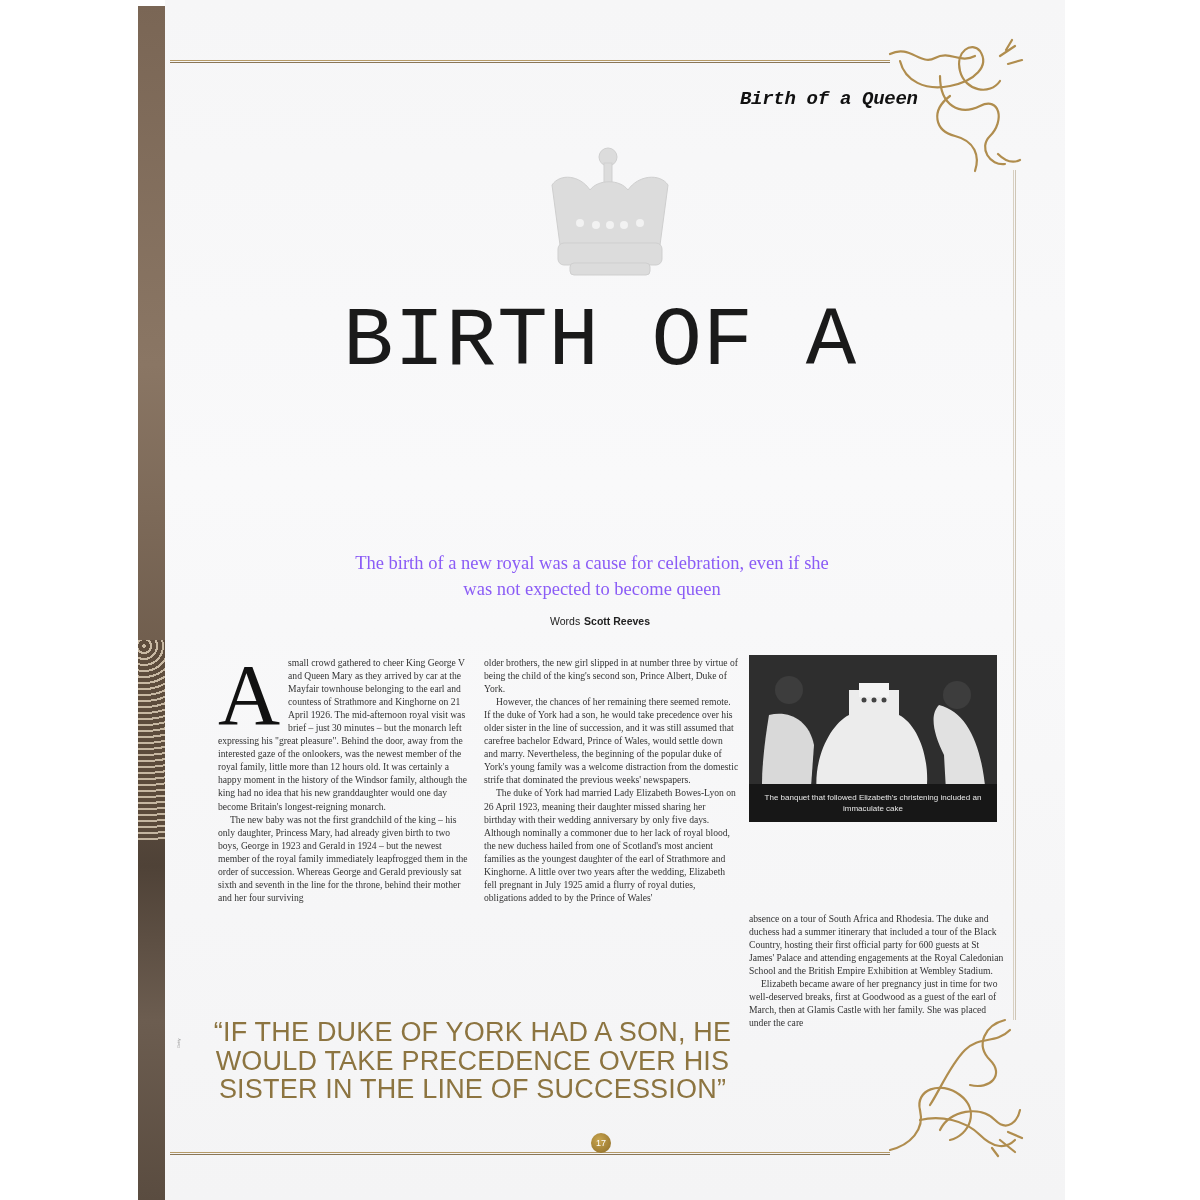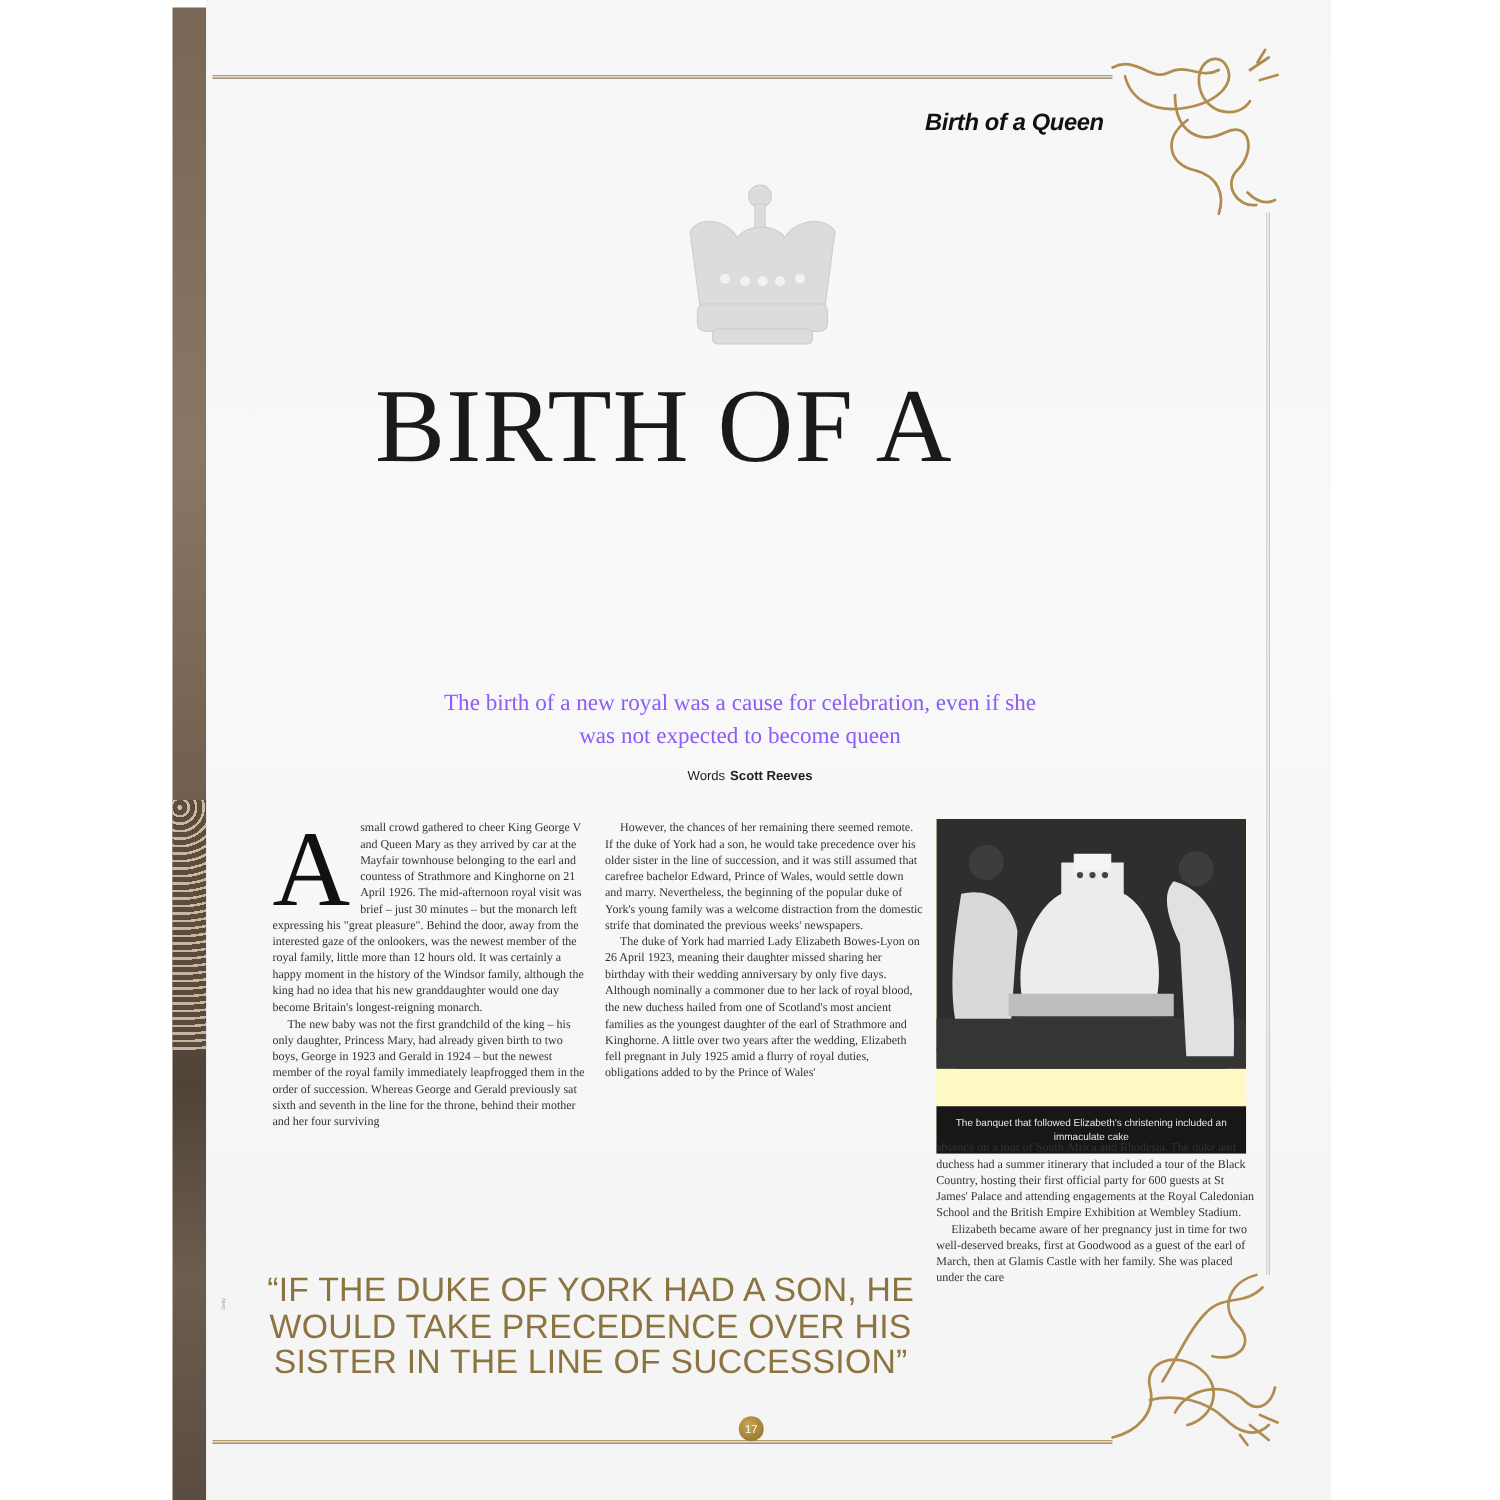--- a/index.html
+++ b/index.html
@@ -30,28 +30,28 @@
   .rule-right {
     position: absolute; left: 1013px; top: 170px; width: 3px; height: 850px;
     border-left: 1px solid #d8d0c2; border-right: 1px solid #cfc6b6;
   }
   .ornament { position: absolute; }
   .ornament.tr { left: 880px; top: 36px; width: 150px; height: 150px; }
   .ornament.br { left: 880px; top: 1010px; width: 150px; height: 150px; }
 
   .running-head {
     position: absolute; left: 740px; top: 88px; width: 190px;
-    font-family: Liberation Sans, sans-serif; font-style: italic; font-weight: bold;
+    font-family: Liberation Mono, monospace; font-style: italic; font-weight: bold;
     font-size: 19px; color: #111; letter-spacing: -0.3px;
   }
   .crown { position: absolute; left: 540px; top: 135px; width: 140px; height: 150px; }
 
   .headline {
-    position: absolute; left: 300px; top: 300px; width: 600px; 
-    font-family: Liberation Serif, serif; color: #1a1a1a; font-weight: normal;
+    position: absolute; left: 300px; top: 300px; width: 600px; text-align: center;
+    font-family: Liberation Mono, monospace; color: #1a1a1a; font-weight: normal;
   }
   .headline .l1 { display: block; font-size: 84px; line-height: 84px; letter-spacing: 1px; }
   .headline .l2 { display: block; font-size: 128px; line-height: 118px; letter-spacing: 3px; }
 
   .standfirst {
     position: absolute; left: 352px; top: 550px; width: 480px; text-align: center;
     font-family: "Liberation Serif", serif; font-size: 18.5px; line-height: 26px; color: #8b5cf6;
   }
   .byline {
     position: absolute; left: 360px; top: 615px; width: 480px; text-align: center;
@@ -67,22 +67,22 @@
   .col p.indent { text-indent: 12px; }
   .col1 { left: 218px; top: 656px; width: 254px; }
   .col2 { left: 484px; top: 656px; width: 255px; }
   .col3 { left: 749px; top: 912px; width: 255px; }
   .dropcap {
     float: left; font-family: "Liberation Serif", serif; font-size: 86px; line-height: 70px;
     height: 70px; margin: 4px 8px 0 0; color: #111;
   }
 
   .photo {
-    position: absolute; left: 749px; top: 655px; width: 248px; height: 268px;
-    background: #fef9c3; overflow: hidden;
+    position: absolute; left: 749px; top: 655px; width: 248px; height: 167px;
+    background: #7f1d1d; overflow: hidden;
   }
   .photo svg { position: absolute; left: 0; top: 0; }
   .caption {
     position: absolute; left: 0; bottom: 0; width: 248px; height: 38px; background: #171717;
     color: #e8e8e8; font-family: "Liberation Sans", sans-serif; font-size: 8px; line-height: 11px;
     text-align: center; padding-top: 8px;
   }
 
   .pullquote {
     position: absolute; left: 200px; top: 1018px; width: 545px; text-align: center;
@@ -164,20 +164,21 @@
   <b>Scott Reeves</b>
 </div>
 
 <div class="col col1">
   <span class="dropcap">A</span>
   <p>small crowd gathered to cheer King George V and Queen Mary as they arrived by car at the Mayfair townhouse belonging to the earl and countess of Strathmore and Kinghorne on 21 April 1926. The mid-afternoon royal visit was brief – just 30 minutes – but the monarch left expressing his "great pleasure". Behind the door, away from the interested gaze of the onlookers, was the newest member of the royal family, little more than 12 hours old. It was certainly a happy moment in the history of the Windsor family, although the king had no idea that his new granddaughter would one day become Britain's longest-reigning monarch.</p>
   <p class="indent">The new baby was not the first grandchild of the king – his only daughter, Princess Mary, had already given birth to two boys, George in 1923 and Gerald in 1924 – but the newest member of the royal family immediately leapfrogged them in the order of succession. Whereas George and Gerald previously sat sixth and seventh in the line for the throne, behind their mother and her four surviving</p>
 </div>
 
 <div class="col col2">
+  <p>older brothers, the new girl slipped in at number three by virtue of being the child of the king's second son, Prince Albert, Duke of York.</p>
   <p class="indent">However, the chances of her remaining there seemed remote. If the duke of York had a son, he would take precedence over his older sister in the line of succession, and it was still assumed that carefree bachelor Edward, Prince of Wales, would settle down and marry. Nevertheless, the beginning of the popular duke of York's young family was a welcome distraction from the domestic strife that dominated the previous weeks' newspapers.</p>
   <p class="indent">The duke of York had married Lady Elizabeth Bowes-Lyon on 26 April 1923, meaning their daughter missed sharing her birthday with their wedding anniversary by only five days. Although nominally a commoner due to her lack of royal blood, the new duchess hailed from one of Scotland's most ancient families as the youngest daughter of the earl of Strathmore and Kinghorne. A little over two years after the wedding, Elizabeth fell pregnant in July 1925 amid a flurry of royal duties, obligations added to by the Prince of Wales'</p>
 </div>
 
 <div class="photo">
   <svg width="248" height="200" viewBox="0 0 248 200">
     <rect width="248" height="200" fill="#2e2e2e"></rect>
     <ellipse cx="124" cy="185" rx="124" ry="30" fill="#3a3a3a"></ellipse>
     <rect x="0" y="160" width="248" height="40" fill="#353535"></rect>
     <path d="M20 60 C15 90 10 130 15 160 L60 160 L65 90 C60 65 40 55 20 60 Z" fill="#d9d9d9"></path>

